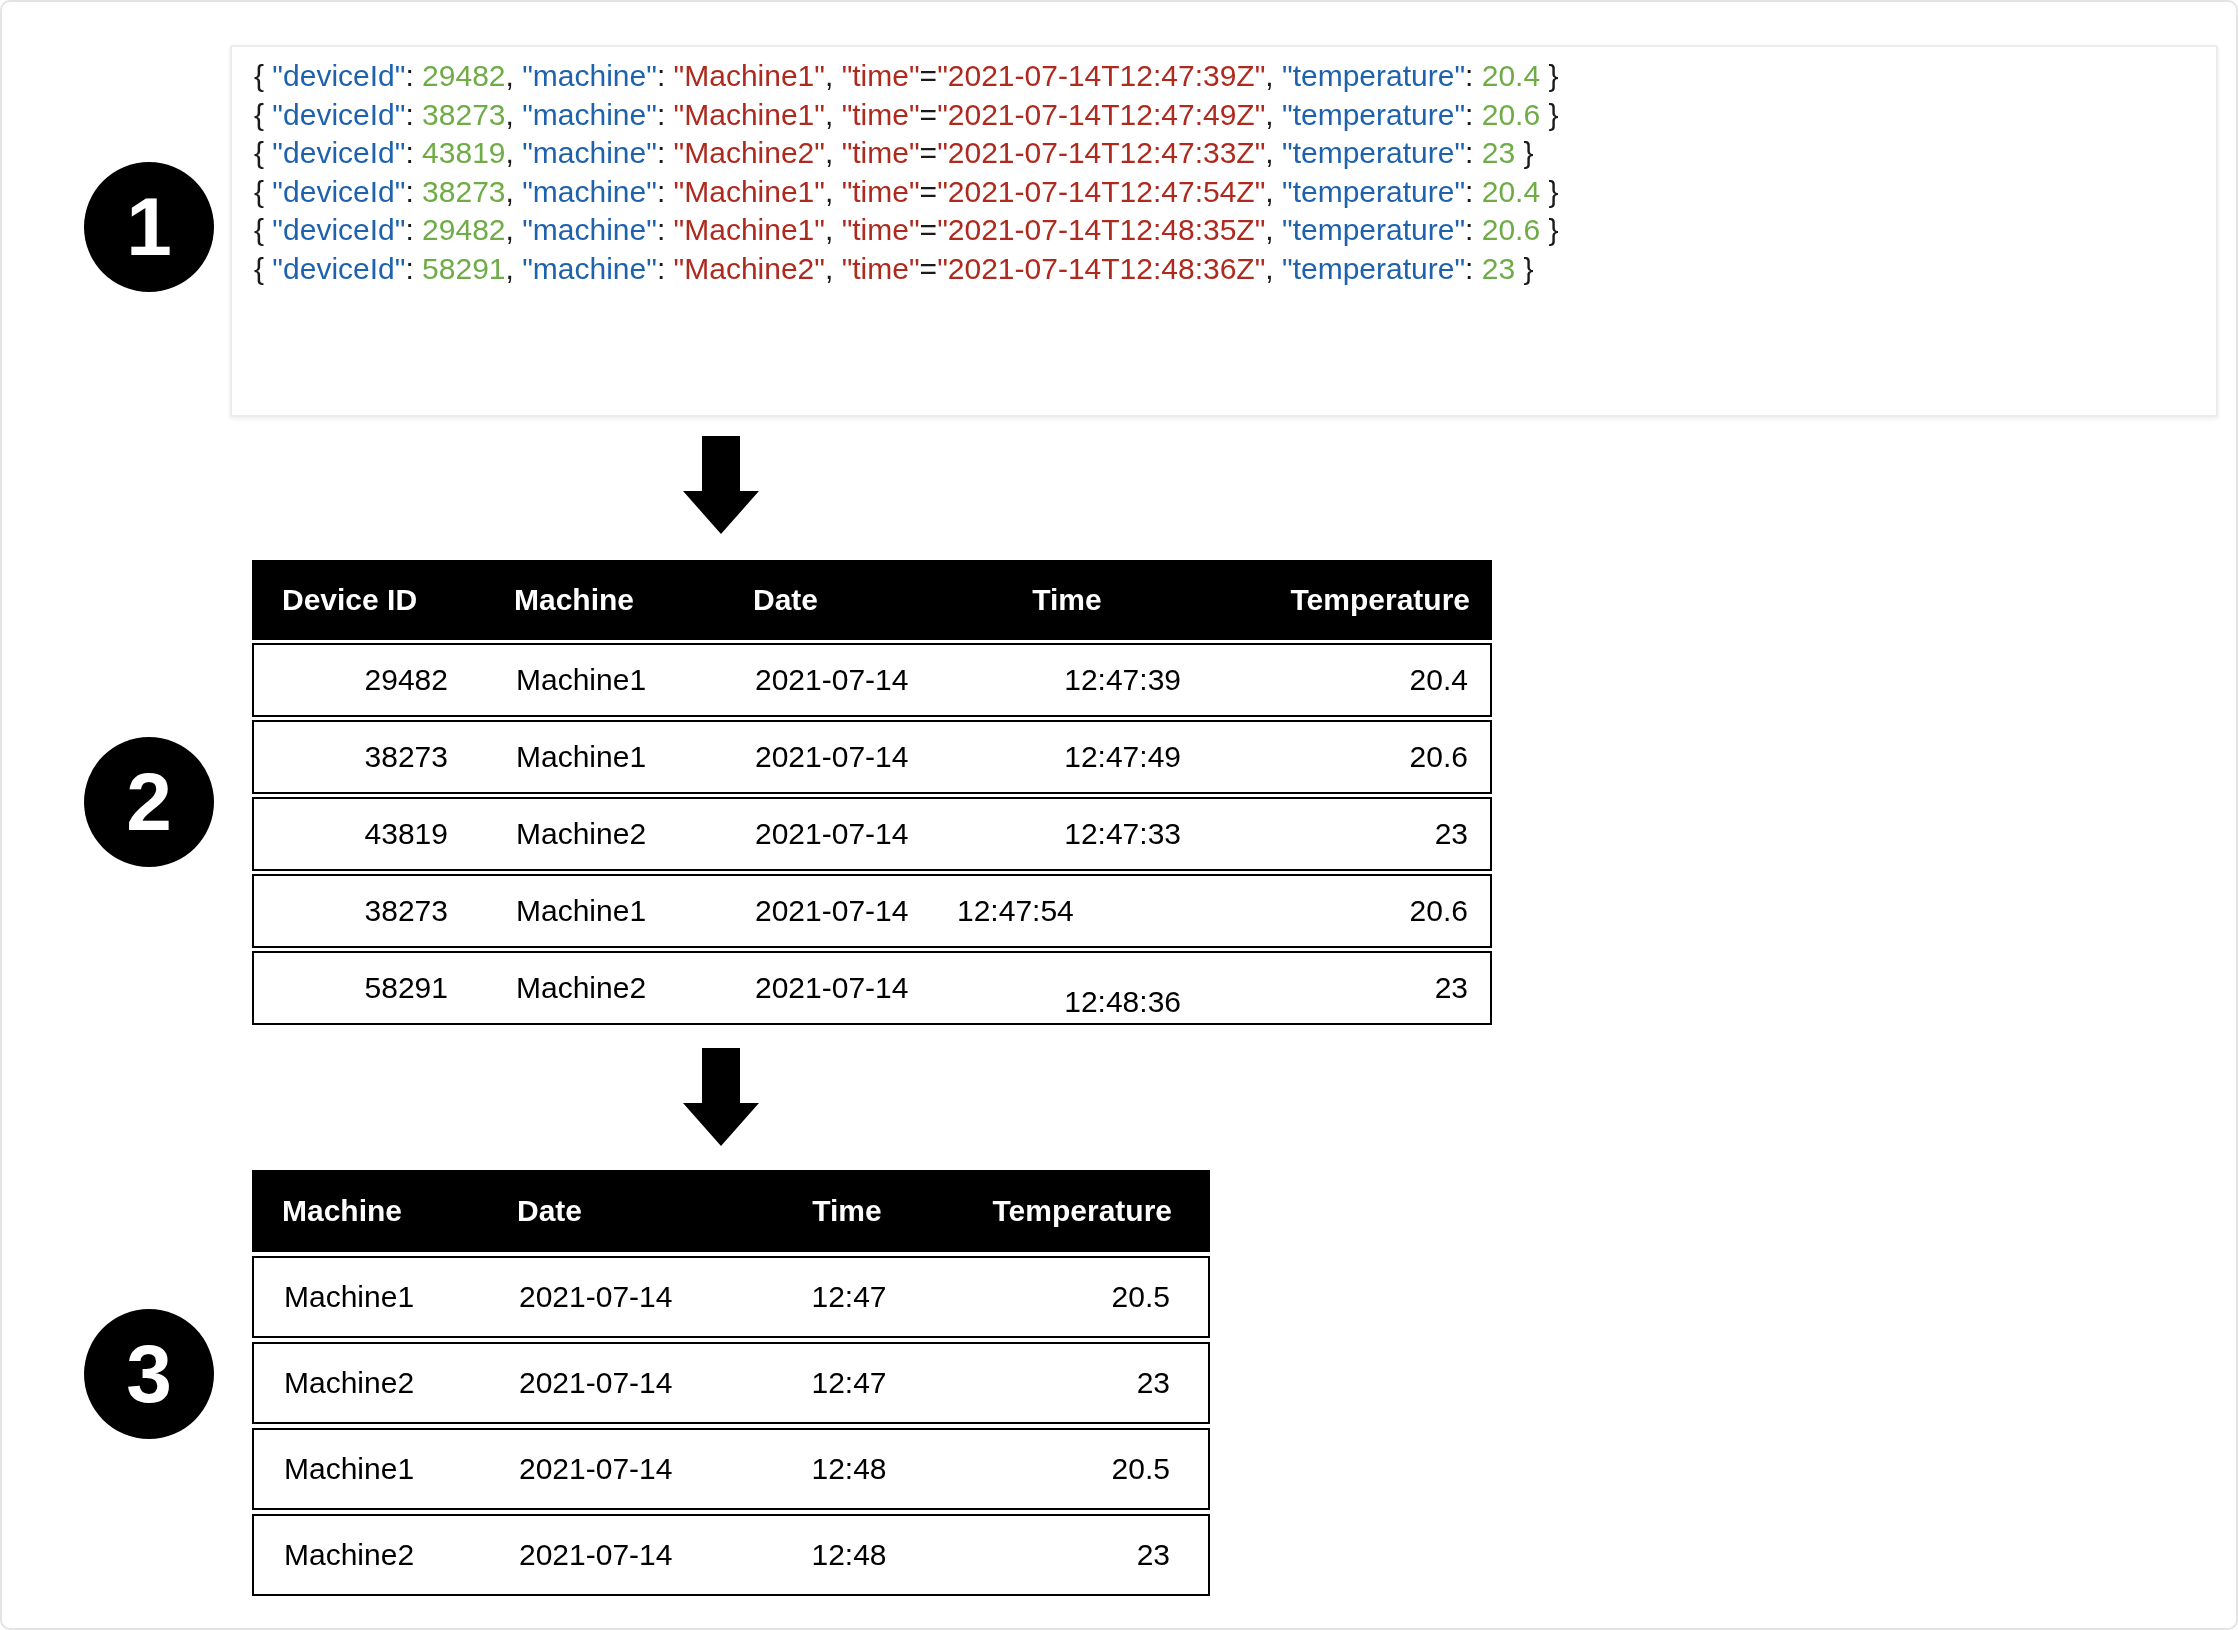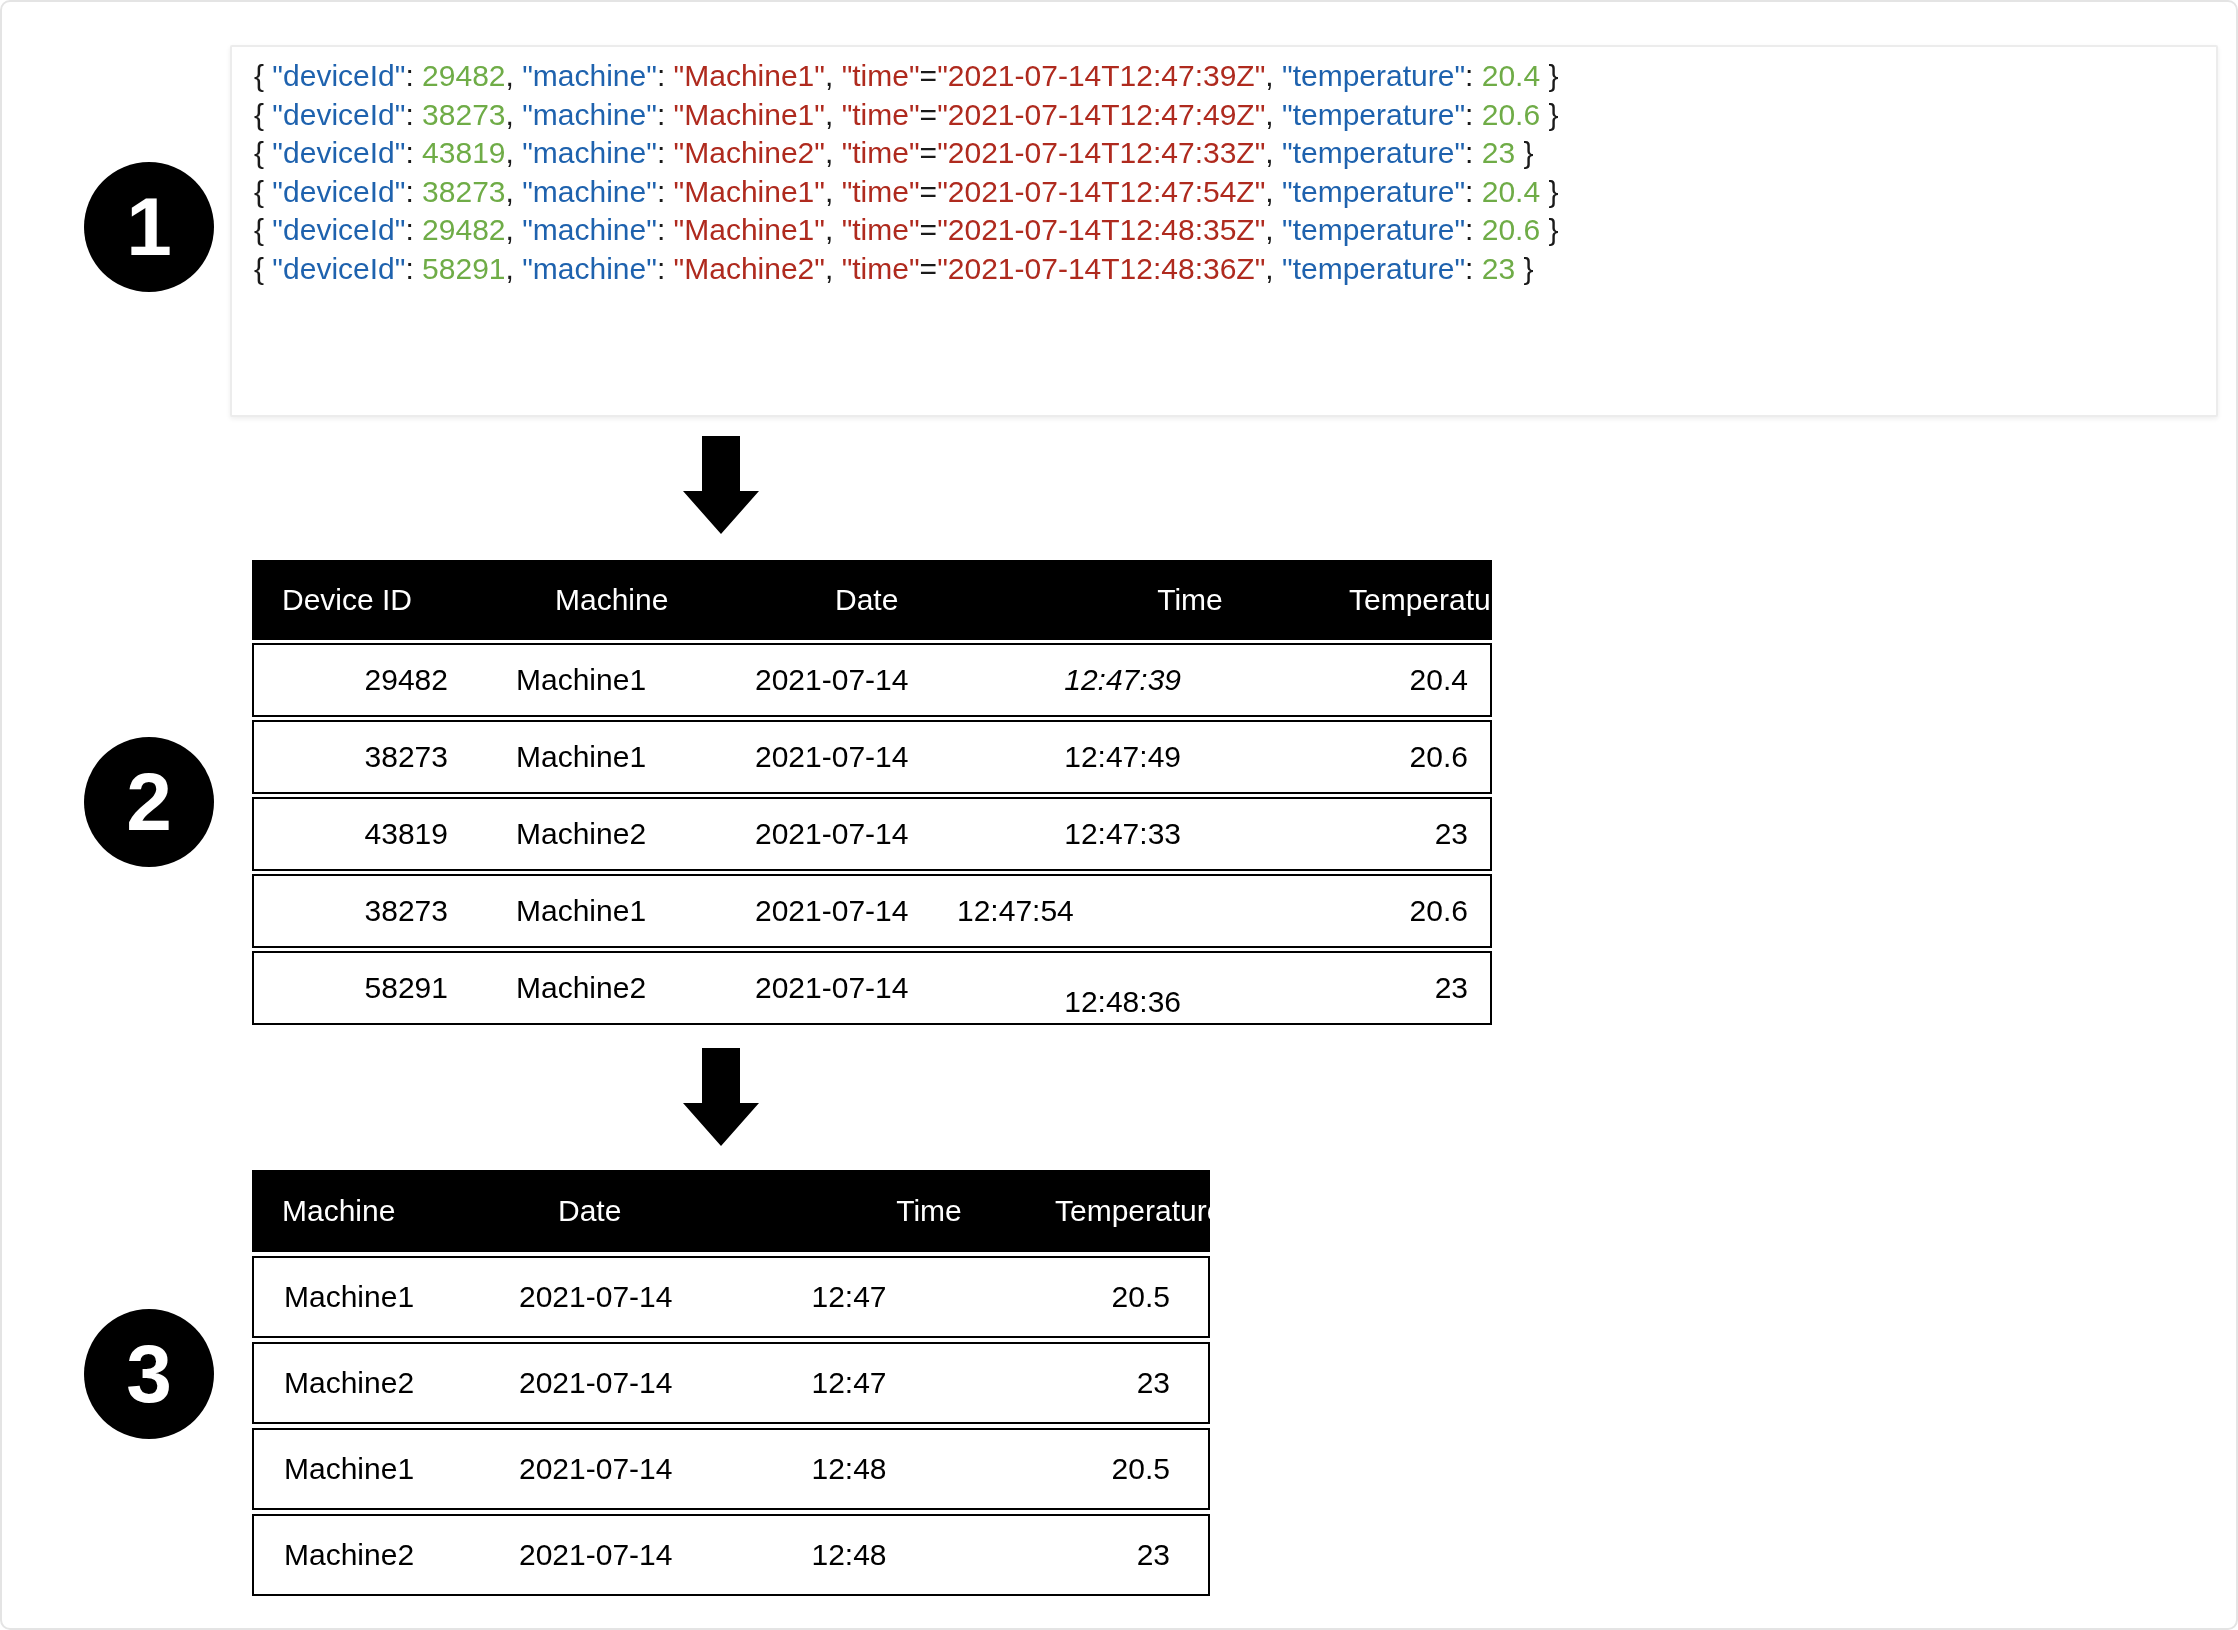--- a/index.html
+++ b/index.html
@@ -46,21 +46,21 @@
   
   .arrow{position:absolute;width:76px;height:98px;}
   #arrow1{left:681px;top:434px;}
   #arrow2{left:681px;top:1046px;}
   
   .tbl{position:absolute;font-size:30px;color:#000;}
   #raw-table{left:250px;top:558px;width:1240px;}
   #agg-table{left:250px;top:1168px;width:958px;}
   .t-head{
     display:grid;background:var(--hdr-bg);color:var(--hdr-fg);
-    font-weight:normal;align-items:center;gap:41px;
+    font-weight:bold;align-items:center;
   }
   #raw-table .t-head{height:80px;}
   #agg-table .t-head{height:82px;}
   .t-row{
     display:grid;background:#fff;border:2px solid #000;align-items:center;
   }
   #raw-table .t-row{height:74px;margin-top:3px;}
   #agg-table .t-row{height:82px;margin-top:4px;}
   .t-cell{white-space:nowrap;}
 </style>
@@ -97,21 +97,21 @@
         <div class="t-cell" style="text-align: left; padding-left: 30px; padding-right: 6px;">Device ID</div>
         <div class="t-cell" style="text-align: left; padding-left: 62px; padding-right: 0px;">Machine</div>
         <div class="t-cell" style="text-align: left; padding-left: 48px; padding-right: 0px;">Date</div>
         <div class="t-cell" style="text-align: center; padding-left: 0px; padding-right: 6px;">Time</div>
         <div class="t-cell" style="text-align: right; padding-left: 0px; padding-right: 22px;">Temperature</div>
       </div>
       <div class="t-row" style="grid-template-columns: 200px 253px 250px 230px 1fr;">
         <div class="t-cell" style="text-align: right; padding-left: 30px; padding-right: 6px;">29482</div>
         <div class="t-cell" style="text-align: left; padding-left: 62px; padding-right: 0px;">Machine1</div>
         <div class="t-cell" style="text-align: left; padding-left: 48px; padding-right: 0px;">2021-07-14</div>
-        <div class="t-cell" style="text-align: right; padding-left: 0px; padding-right: 6px; font-style: italic;">12:47:39</div>
+        <div class="t-cell" style="text-align: right; padding-left: 0px; padding-right: 6px;">12:47:39</div>
         <div class="t-cell" style="text-align: right; padding-left: 0px; padding-right: 22px;">20.4</div>
       </div>
       <div class="t-row" style="grid-template-columns: 200px 253px 250px 230px 1fr;">
         <div class="t-cell" style="text-align: right; padding-left: 30px; padding-right: 6px;">38273</div>
         <div class="t-cell" style="text-align: left; padding-left: 62px; padding-right: 0px;">Machine1</div>
         <div class="t-cell" style="text-align: left; padding-left: 48px; padding-right: 0px;">2021-07-14</div>
         <div class="t-cell" style="text-align: right; padding-left: 0px; padding-right: 6px;">12:47:49</div>
         <div class="t-cell" style="text-align: right; padding-left: 0px; padding-right: 22px;">20.6</div>
       </div>
       <div class="t-row" style="grid-template-columns: 200px 253px 250px 230px 1fr;">

